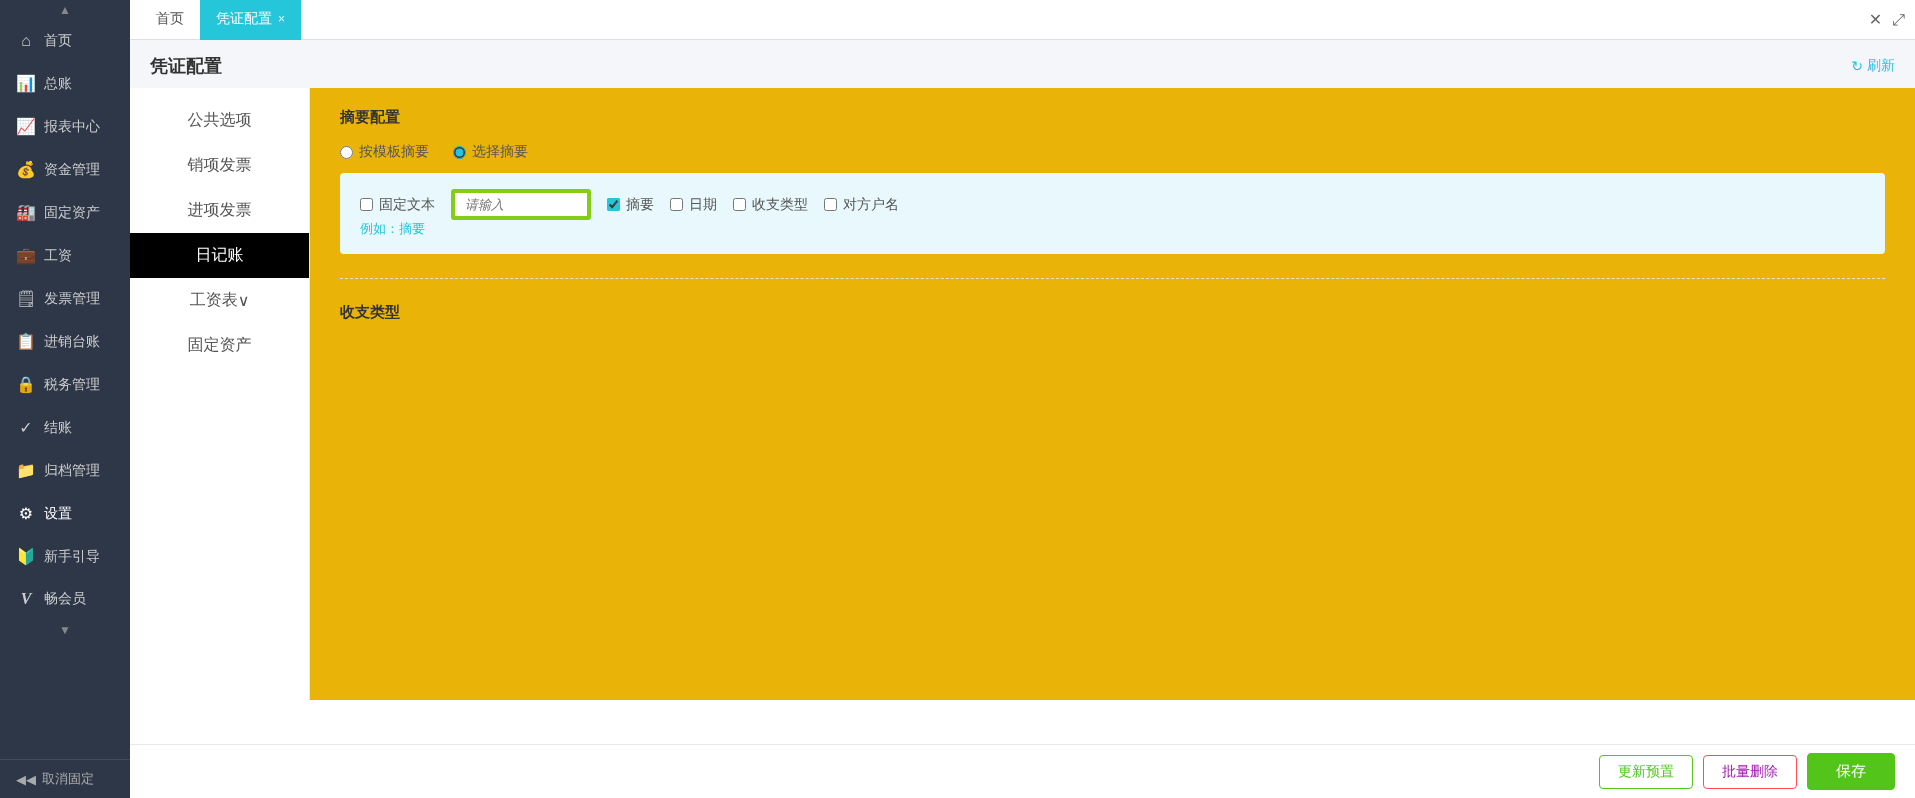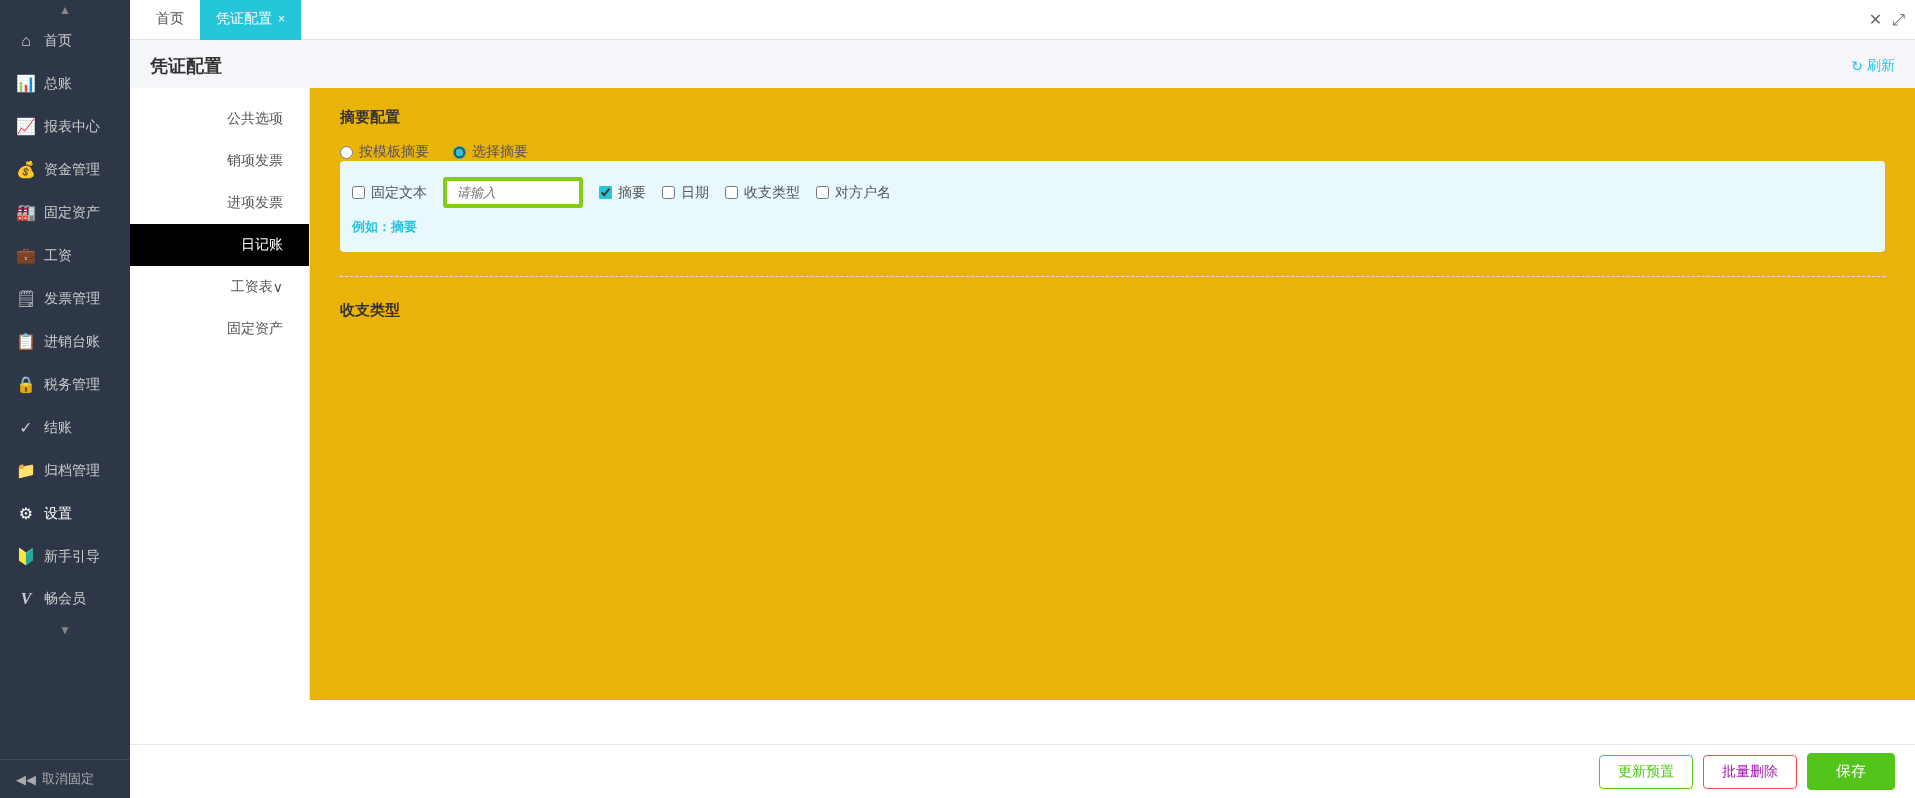--- a/index.html
+++ b/index.html
@@ -117,27 +117,27 @@
     
     .left-nav {
       width: 180px;
       min-width: 180px;
       background: #fff;
       border-right: 1px solid #e8e8e8;
       padding: 10px 0;
       overflow-y: auto;
     }
     .left-nav-item {
-      padding: 12px 26px;
-      cursor: pointer;
-      font-size: 14px;
+      padding: 12px 12px;
+      cursor: pointer;
+      font-size: 16px;
       color: #555;
       display: flex;
       align-items: center;
-      justify-content: flex-end;
+      justify-content: center;
     }
     .left-nav-item.active {
       background: #000000;
       color: #fff;
     }
 
     
     .right-content {
       flex: 1;
       overflow-y: auto;
@@ -174,45 +174,45 @@
       font-size: 14px;
       color: #555;
     }
     input[type="radio"] { accent-color: #26c6da; cursor: pointer; }
     input[type="checkbox"] { accent-color: #26c6da; cursor: pointer; }
 
     
     .summary-box {
       background: #e8f8fc;
       border-radius: 4px;
-      padding: 16px 12px;
+      padding: 16px 20px;
+      margin-top: 12px;
       display: flex;
       flex-direction: column;
-      gap: 10px;
+      gap: 0;
     }
     .summary-row {
       display: flex;
       align-items: center;
       gap: 16px;
       flex-wrap: wrap;
     }
     .summary-input {
       border: 4px solid #84cc16;
       border-radius: 3px;
       padding: 4px 10px;
       font-size: 13px;
       width: 140px;
       outline: none;
       background: #fff;
       font-style: italic;
     }
     .example-text {
       color: #26c6da;
       font-size: 13px;
-      font-weight: bold;
     }
 
     
     .footer-bar {
       display: flex;
       align-items: center;
       justify-content: flex-end;
       padding: 8px 20px;
       background: #fff;
       border-top: 1px solid #e8e8e8;

